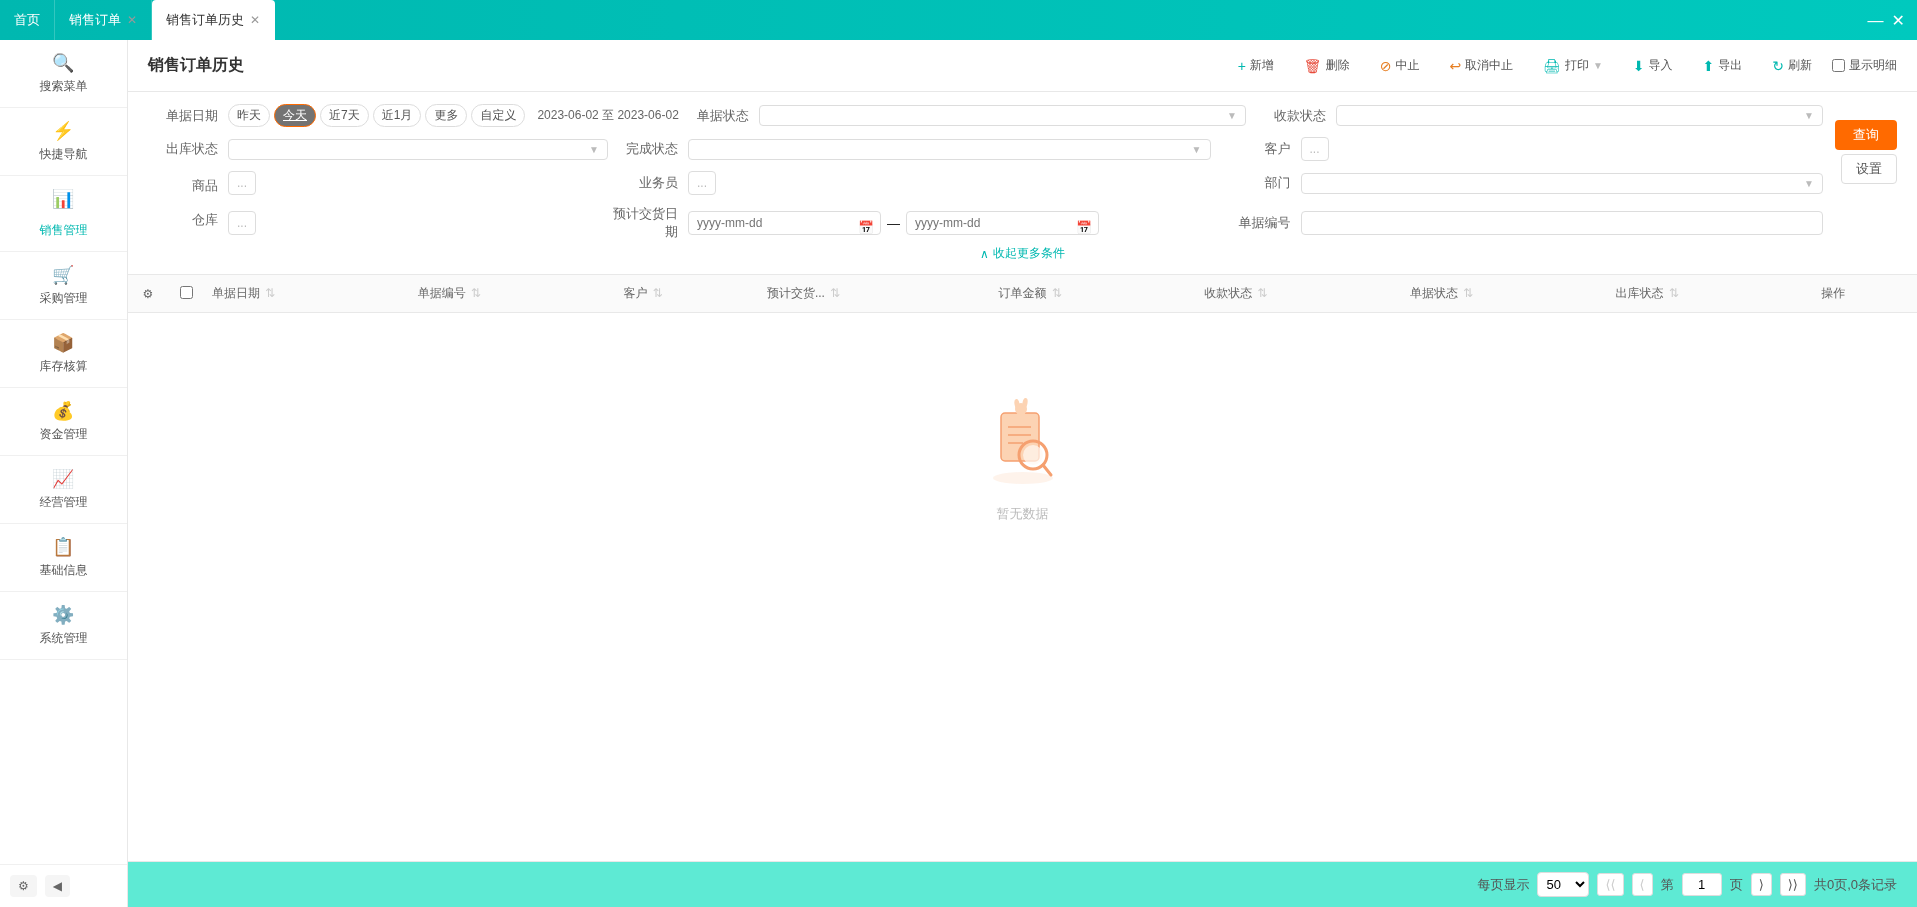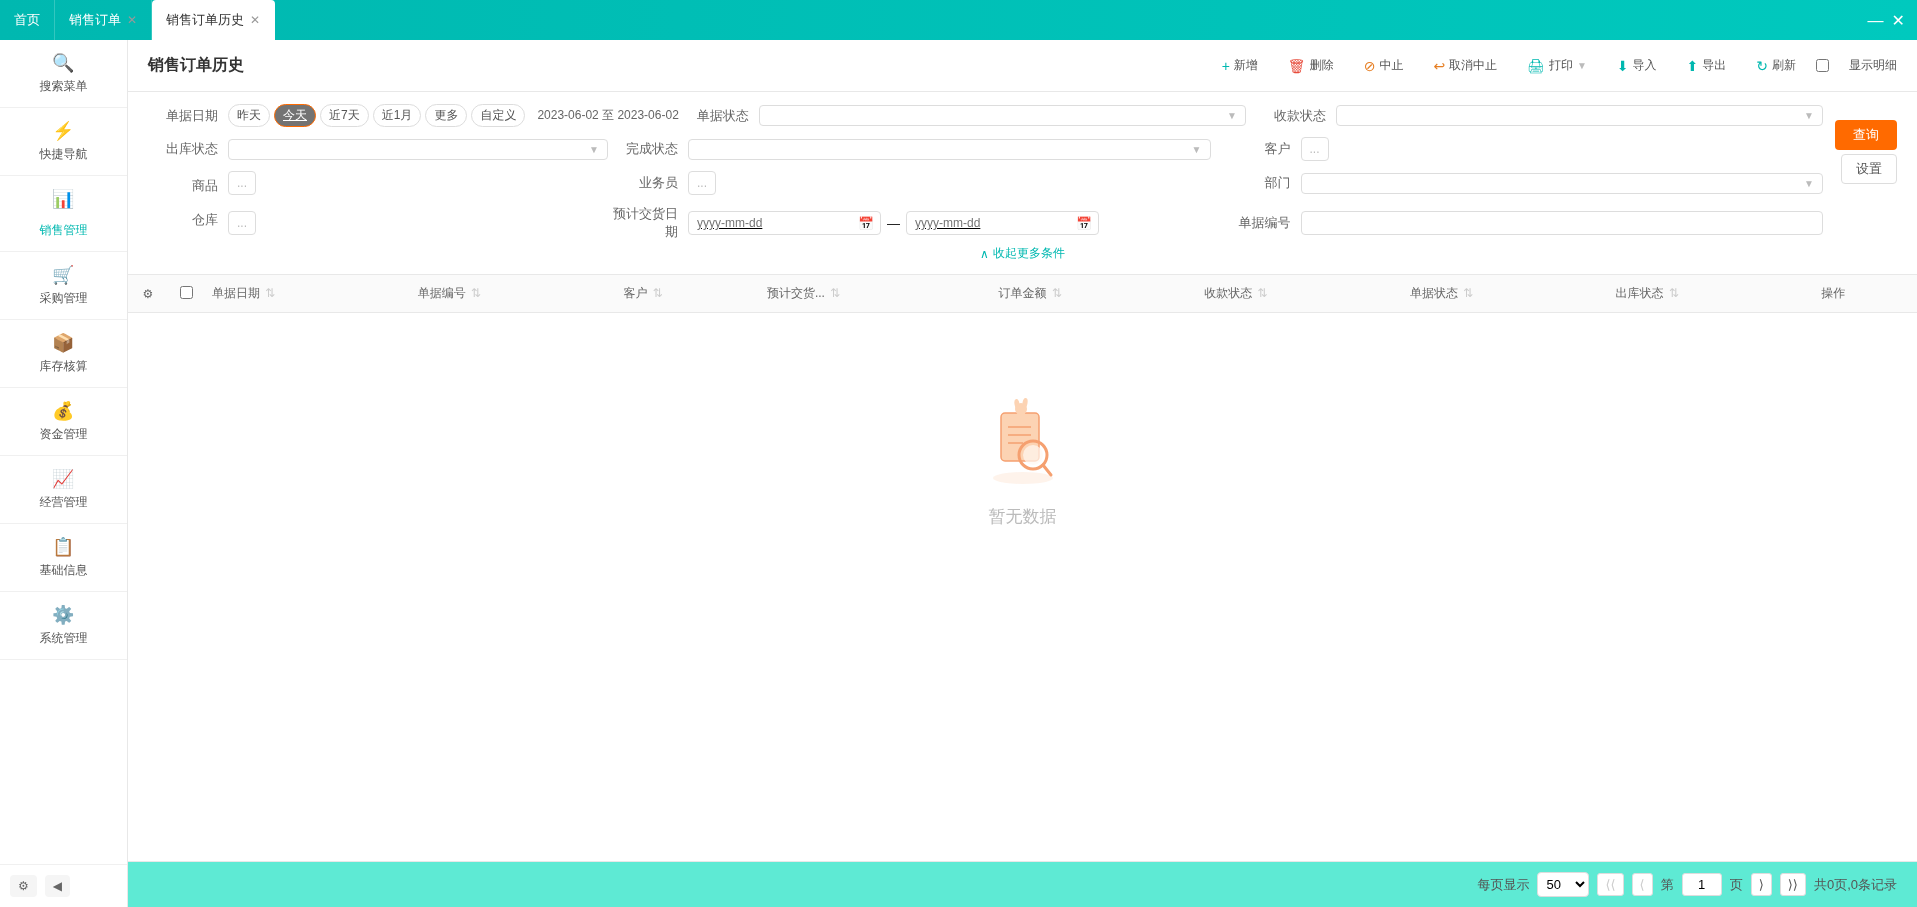--- a/index.html
+++ b/index.html
@@ -139,21 +139,21 @@
       color: #555;
       font-size: 12px;
       border-radius: 3px;
     }
     .toolbar-btn .icon { color: #00b8b0; font-size: 14px; }
     .toolbar-btn.danger .icon { color: #e74c3c; }
     .toolbar-btn.warn .icon { color: #e67e22; }
     .toolbar-checkbox {
       display: flex;
       align-items: center;
-      gap: 20px;
+      gap: 4px;
       font-size: 12px;
       color: #555;
     }
 
     
     .filter-area {
       background: #fff;
       padding: 12px 20px;
       border-bottom: 1px solid #e8e8e8;
       flex-shrink: 0;
@@ -249,22 +249,21 @@
       background: #fff;
       min-width: 130px;
       font-size: 12px;
       color: #999;
       outline: none;
       position: relative;
     }
     .date-input-wrap {
       position: relative;
       display: flex;
-      align-items: center;
-      text-decoration: underline;
+      align-items: flex-end;
     }
     .calendar-icon {
       position: absolute;
       right: 6px;
       color: #bbb;
       font-size: 13px;
       pointer-events: none;
     }
     .collapse-row {
       display: flex;
@@ -334,21 +333,21 @@
       text-align: center;
     }
     .th-checkbox { width: 36px; text-align: center; }
     .empty-state {
       display: flex;
       flex-direction: column;
       align-items: center;
       justify-content: center;
       padding: 80px 0;
       color: #bbb;
-      font-size: 17px;
+      font-size: 13px;
     }
     .empty-icon {
       width: 100px;
       height: 100px;
       margin-bottom: 12px;
     }
 
     
     .pagination {
       background: #5eead4;

